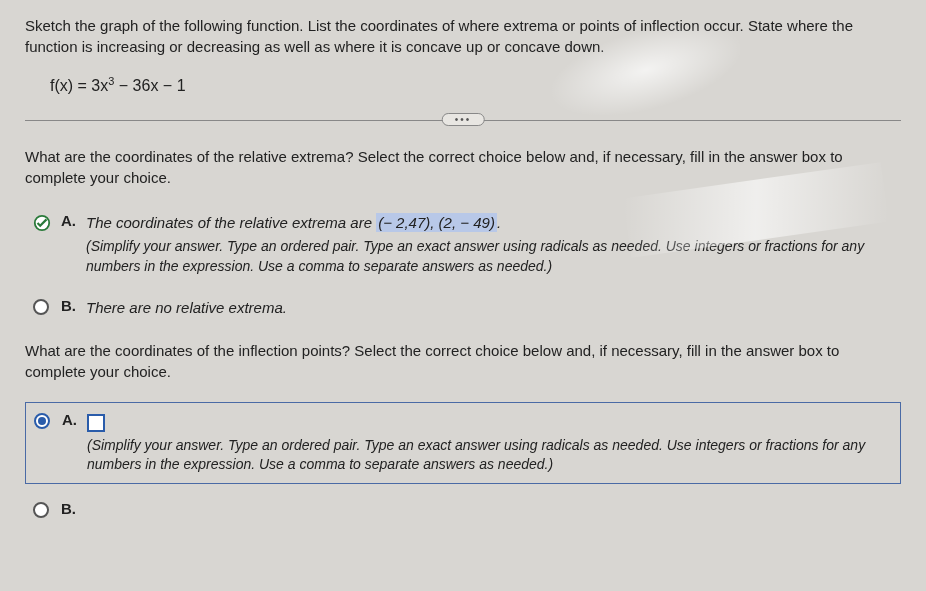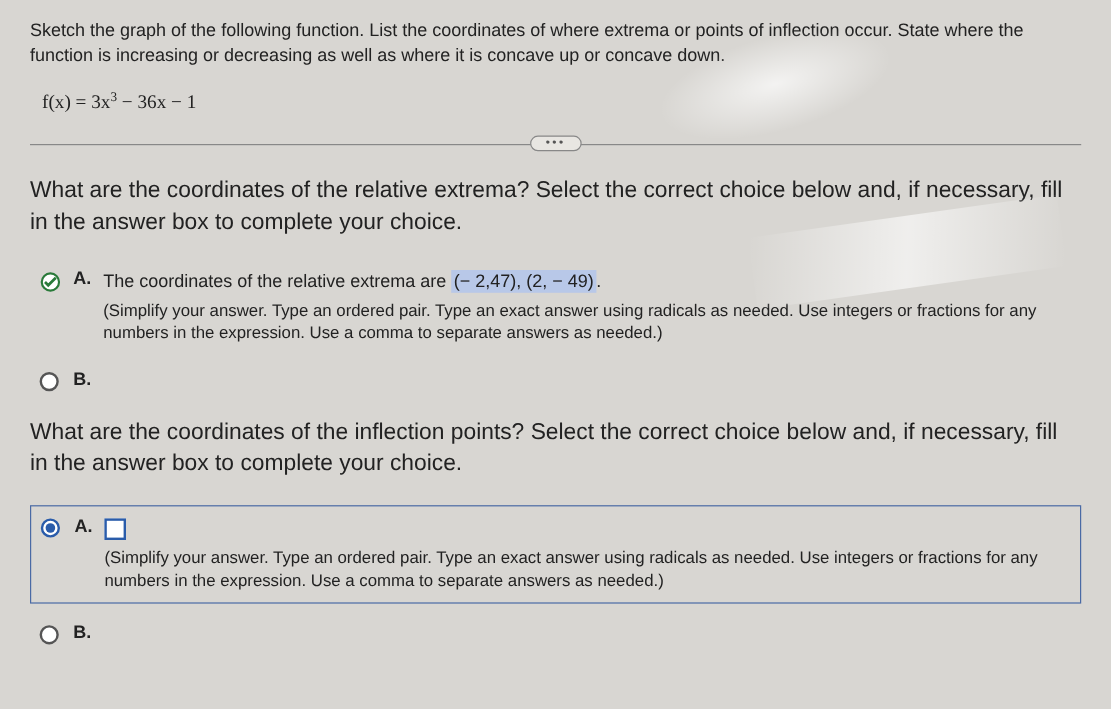--- a/index.html
+++ b/index.html
@@ -17,23 +17,22 @@
       position: relative;
       overflow: hidden;
     }
     .problem-text {
       font-size: 15px;
       line-height: 1.4;
       margin-bottom: 18px;
     }
     .equation {
       font-size: 16px;
-      margin-left: 10px;
+      margin-left: 25px;
       margin-bottom: 25px;
-      font-family: Liberation Serif, serif;
     }
     .equation sup {
       font-size: 11px;
     }
     .divider {
       border: none;
       border-top: 1px solid #888;
       position: relative;
       margin-bottom: 25px;
     }
@@ -44,21 +43,21 @@
       top: -8px;
       background: #e8e6e2;
       border: 1px solid #888;
       border-radius: 10px;
       padding: 0 12px;
       font-size: 10px;
       letter-spacing: 2px;
       color: #555;
     }
     .question-text {
-      font-size: 19px;
+      font-size: 15px;
       line-height: 1.4;
       margin-bottom: 20px;
     }
     .choice-group {
       margin-bottom: 18px;
     }
     .choice {
       display: flex;
       align-items: flex-start;
       margin-bottom: 12px;
@@ -101,20 +100,21 @@
     .choice-label {
       font-size: 15px;
       font-weight: bold;
       margin-right: 10px;
       flex-shrink: 0;
     }
     .choice-body {
       flex: 1;
       font-size: 15px;
       line-height: 1.4;
+      font-style: italic;
     }
     .highlight {
       background: #b8c8e8;
       padding: 1px 2px;
     }
     .hint {
       font-size: 14px;
       margin-top: 4px;
     }
     .answer-box {
@@ -169,20 +169,21 @@
     </svg>
     <span class="choice-label">A.</span>
     <div class="choice-body">
       <span>The coordinates of the relative extrema are </span><span class="highlight">(− 2,47), (2, − 49)</span><span>.</span>
       <div class="hint">(Simplify your answer. Type an ordered pair. Type an exact answer using radicals as needed. Use integers or fractions for any numbers in the expression. Use a comma to separate answers as needed.)</div>
     </div>
   </div>
   <div class="choice">
     <span class="radio"></span>
     <span class="choice-label">B.</span>
+    <div class="choice-body">There are no relative extrema.</div>
   </div>
 </div>
 
 <div class="question-text">What are the coordinates of the inflection points? Select the correct choice below and, if necessary, fill in the answer box to complete your choice.</div>
 
 <div class="choice-group">
   <div class="choice boxed">
     <span class="radio checked"></span>
     <span class="choice-label">A.</span>
     <div class="choice-body">

